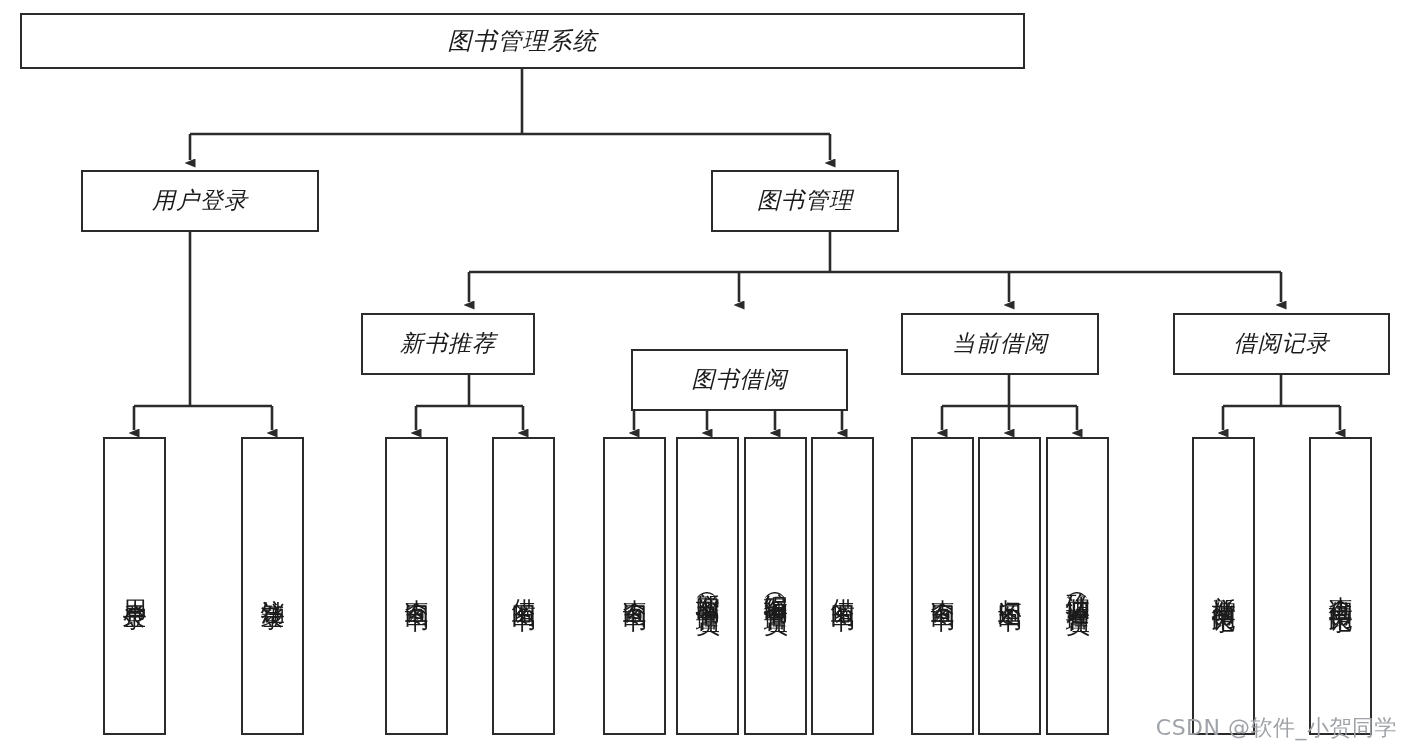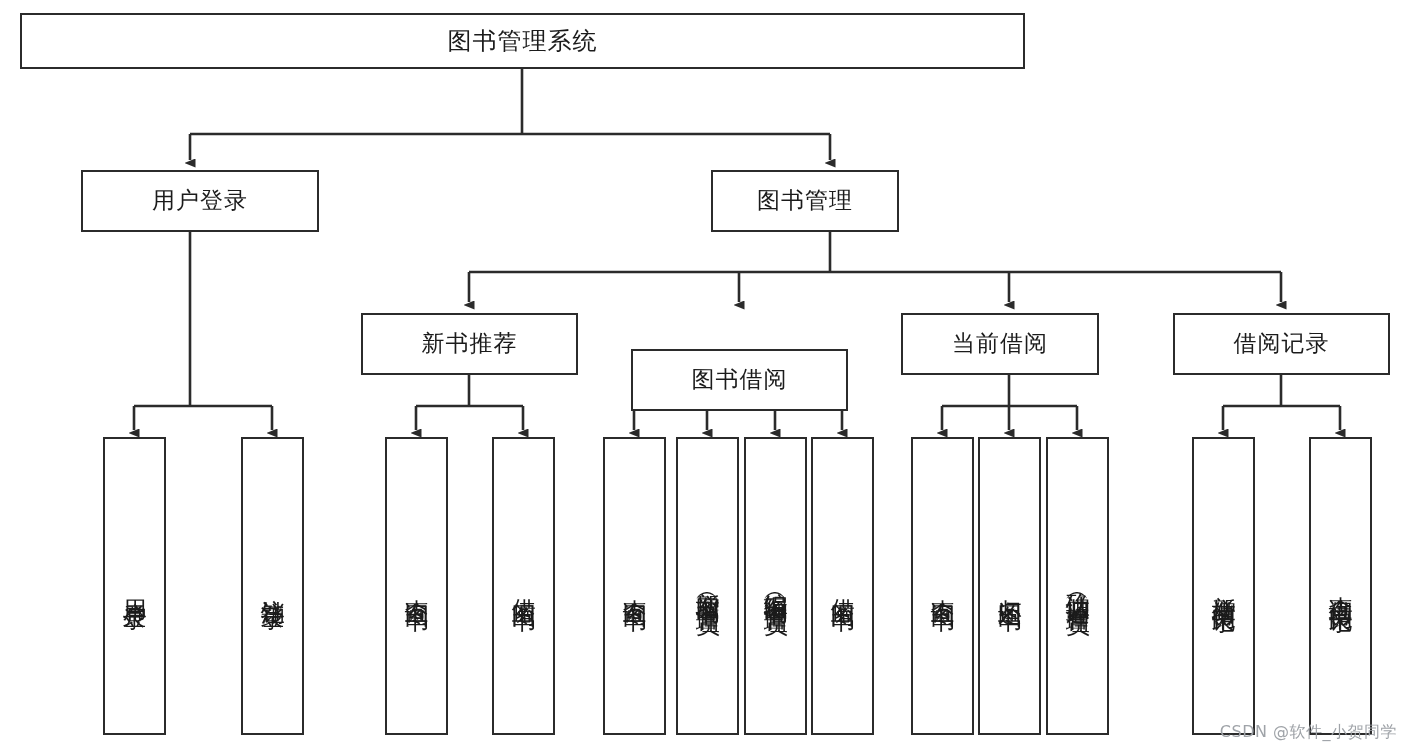--- a/index.html
+++ b/index.html
@@ -34,20 +34,21 @@
     display: flex;
     align-items: center;
     justify-content: center;
     color: #1b1b1b;
     z-index: 2;
   }
   .node.horiz {
     font-size: 23px;
     letter-spacing: 1px;
     line-height: 1.1;
+    font-style: italic;
   }
   .node.root {
     font-size: 24px;
   }
   
   .node.vert {
     writing-mode: vertical-rl;
     text-orientation: upright;
     font-size: 24px;
     line-height: 1.18;
@@ -58,21 +59,21 @@
   }
   .node.vert .vlabel {
     writing-mode: vertical-rl;
     text-orientation: upright;
     display: block;
   }
   .watermark {
     position: absolute;
     right: 8px;
     bottom: 4px;
-    font-size: 16px;
+    font-size: 22px;
     color: #9fa3a8;
     letter-spacing: 0.5px;
     z-index: 5;
     white-space: nowrap;
   }
 </style>
 </head>
 <body>
 
 <div id="canvas">
@@ -125,21 +126,21 @@
       <path d="M1223,406 L1223,430" marker-end="url(#arrow)"></path>
       <path d="M1340,406 L1340,430" marker-end="url(#arrow)"></path>
     </g>
   </svg>
 
   <div class="node horiz root" style="left:20px; top:13px; width:1005px; height:56px;">图书管理系统</div>
 
   <div class="node horiz" style="left:81px; top:170px; width:238px; height:62px;">用户登录</div>
   <div class="node horiz" style="left:711px; top:170px; width:188px; height:62px;">图书管理</div>
 
-  <div class="node horiz" style="left:361px; top:313px; width:217px; height:62px;">新书推荐</div>
+  <div class="node horiz" style="left:361px; top:313px; width:174px; height:62px;">新书推荐</div>
   <div class="node horiz" style="left:631px; top:313px; width:217px; height:62px;margin-top:36px;">图书借阅</div>
   <div class="node horiz" style="left:901px; top:313px; width:198px; height:62px;">当前借阅</div>
   <div class="node horiz" style="left:1173px; top:313px; width:217px; height:62px;">借阅记录</div>
 
   <div class="node vert" style="left:103px; top:437px; width:63px; height:298px;">
     <span class="vlabel">用户登录</span>
   </div>
   <div class="node vert" style="left:241px; top:437px; width:63px; height:298px;">
     <span class="vlabel">注销登录</span>
   </div>

